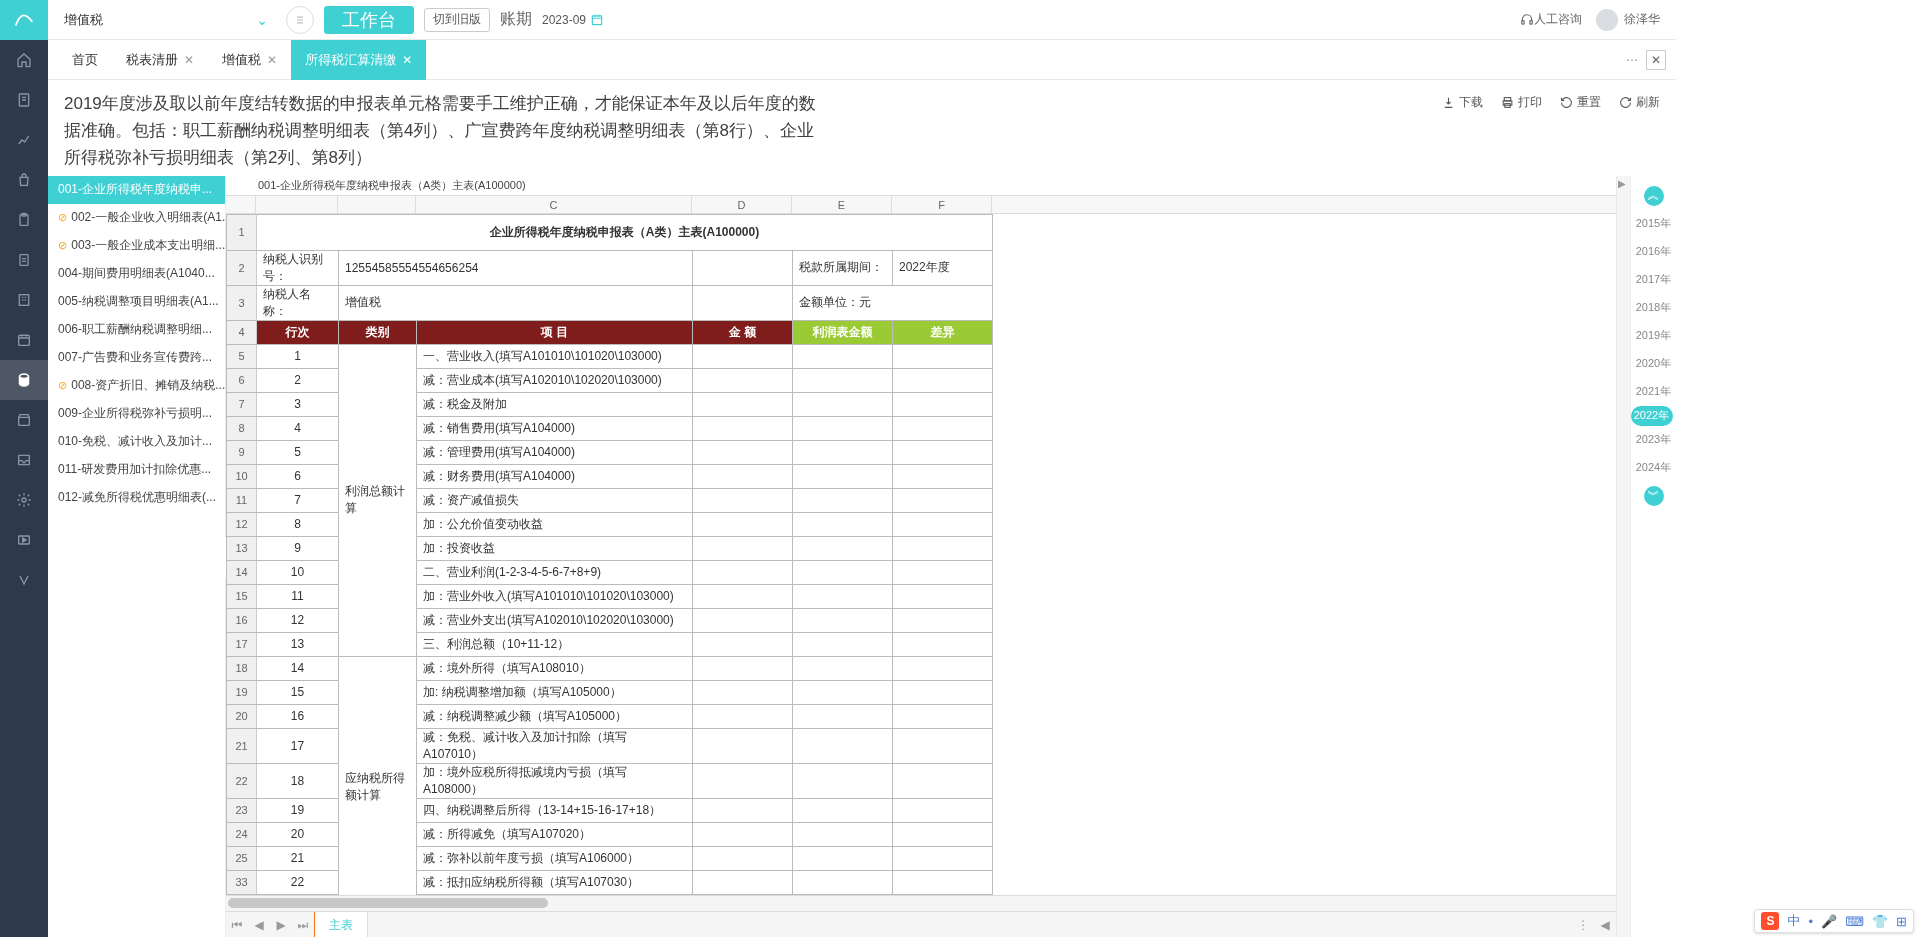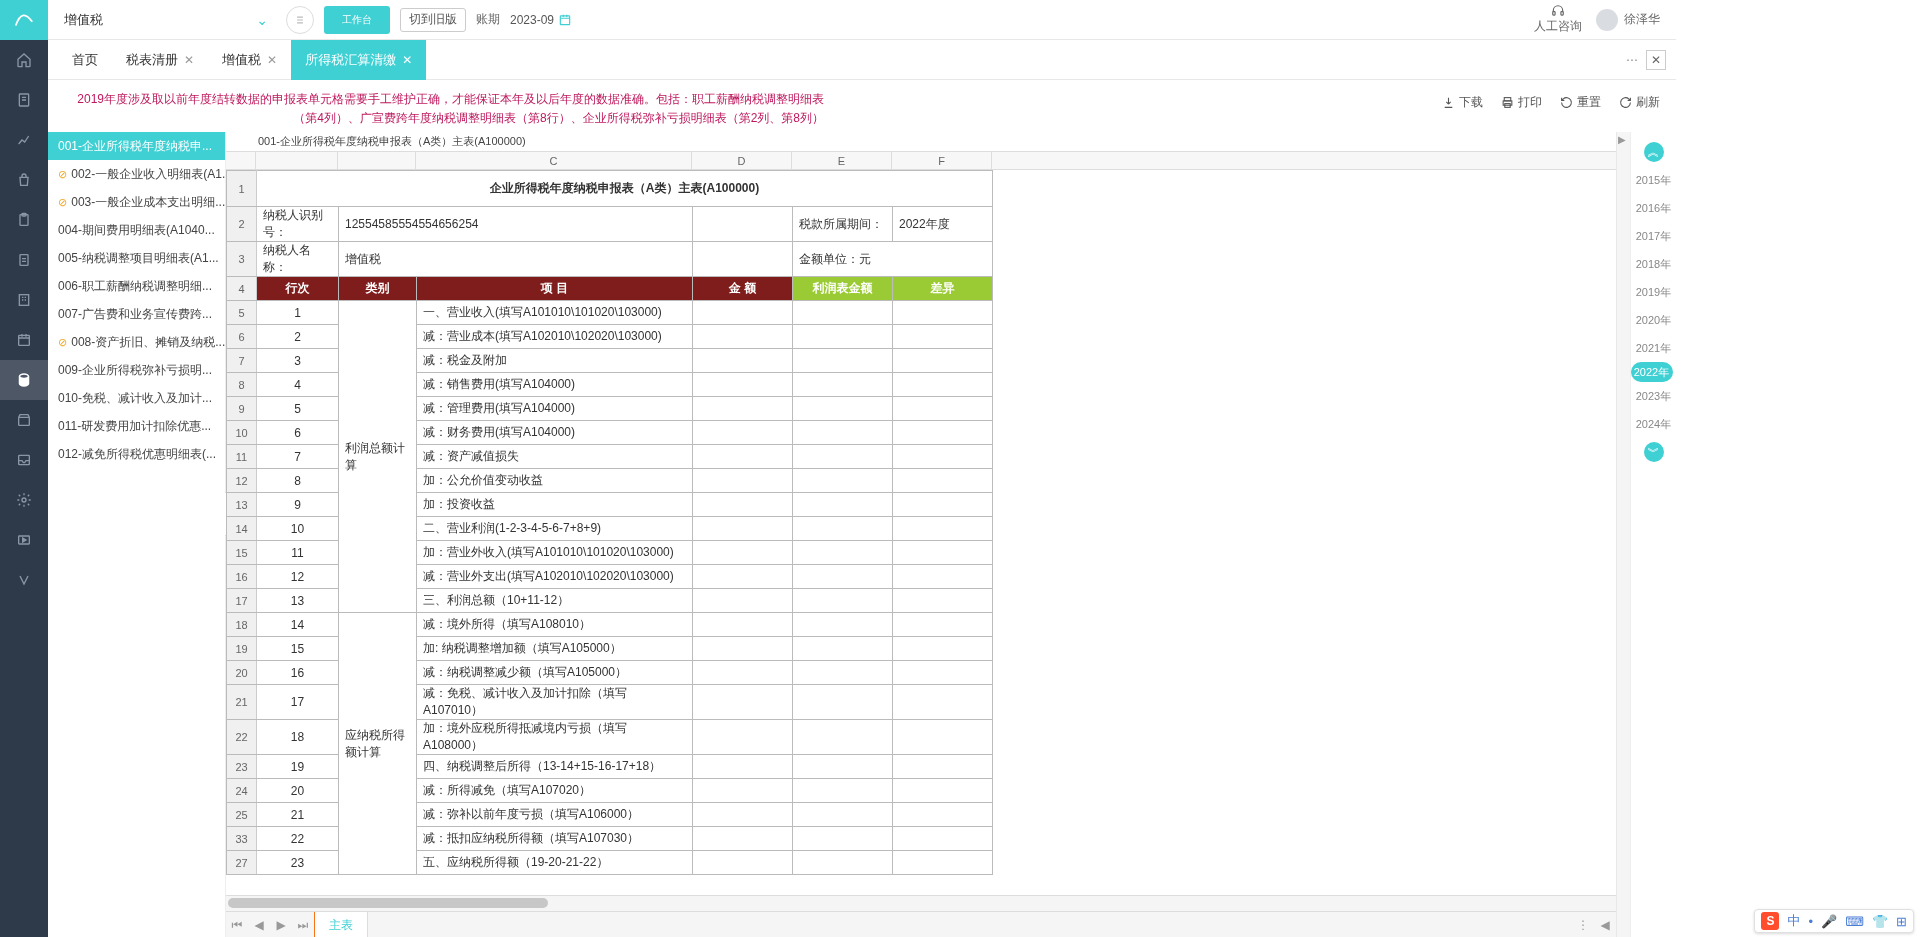--- a/index.html
+++ b/index.html
@@ -7,37 +7,37 @@
 .app { display: flex; height: 937px; width: 1676px; }
 .left-rail { width: 48px; background: linear-gradient(180deg,#3fd0d4 0%, #3fd0d4 40px, #2e3a4a 40px,#2e3a4a 100%); display: flex; flex-direction: column; align-items: center; padding-top: 0; }
 .left-rail .logo { width: 48px; height: 40px; display:flex; align-items:center; justify-content:center; }
 .left-rail .nav-icon { width: 48px; height: 40px; display:flex; align-items:center; justify-content:center; color:#8b96a5; cursor:pointer; }
 .left-rail .nav-icon.active { background: rgba(255,255,255,0.15); color:#fff; }
 .main { flex:1; display:flex; flex-direction:column; min-width:0; }
 .topbar { height:40px; display:flex; align-items:center; border-bottom:1px solid #e8e8e8; padding:0 16px 0 8px; gap:10px; }
 .company-select { width:220px; height:28px; display:flex; align-items:center; padding:0 8px; color:#333; font-size:13px; cursor:pointer; }
 .company-select .arrow { margin-left:auto; color:#3fd0d4; font-size:14px; }
 .icon-circle { width:28px; height:28px; border-radius:50%; border:1px solid #ddd; display:flex; align-items:center; justify-content:center; color:#bbb; cursor:pointer; }
-.btn-primary { background:#3fd0d4; color:#fff; border:none; height:28px; padding:0 18px; border-radius:3px; cursor:pointer; font-size:10px; }
+.btn-primary { background:#3fd0d4; color:#fff; border:none; height:28px; padding:0 18px; border-radius:3px; cursor:pointer; font-size:18px; }
 .btn-outline { background:#fff; border:1px solid #ccc; height:24px; padding:0 8px; border-radius:3px; cursor:pointer; font-size:12px; color:#555; }
-.period-label { font-size:12px; color:#666; }
+.period-label { font-size:16px; color:#666; }
 .period-val { color:#555; display:flex; align-items:center; gap:4px; }
 .topbar-right { margin-left:auto; display:flex; align-items:center; gap:14px; color:#666; }
-.headset { display:flex; align-items:center; cursor:pointer;flex-direction:column; }
+.headset { display:flex; align-items:center; cursor:pointer; }
 .avatar { width:22px; height:22px; border-radius:50%; background:#d9dde2; display:inline-block; }
 .tabbar { height:40px; display:flex; align-items:center; border-bottom:1px solid #e8e8e8; padding:0 10px; gap:8px; position:relative; }
 .tab { padding:0 14px; height:40px; display:flex; align-items:center; gap:6px; cursor:pointer; color:#333; font-size:13px; }
 .tab .close { color:#999; font-size:12px; }
 .tab.active { background:#3fd0d4; color:#fff; }
 .tab.active .close { color:#fff; }
 .tabbar .tab-close-all { position:absolute; right:10px; top:10px; width:20px; height:20px; border:1px solid #ccc; display:flex; align-items:center; justify-content:center; cursor:pointer; color:#666; }
 .tabbar .tab-more { position:absolute; right:34px; top:10px; width:20px; height:20px; display:flex; align-items:center; justify-content:center; color:#888; cursor:pointer; }
 .content { flex:1; display:flex; flex-direction:column; min-height:0; }
 .notice-row { display:flex; align-items:flex-start; padding:10px 16px 4px 16px; gap:20px; }
-.notice { color:#be185d; font-size:12px; line-height:1.6; max-width:760px;text-align:right; }
+.notice { color:#404040; font-size:17px; line-height:1.6; max-width:760px; }
 .actions { margin-left:auto; display:flex; align-items:center; gap:18px; color:#555; padding-top:4px; }
 .actions .act { display:flex; align-items:center; gap:4px; cursor:pointer; }
 .body { flex:1; display:flex; min-height:0; }
 .sidebar { width:178px; border-right:1px solid #eee; overflow:hidden; }
 .sidebar .item { height:28px; display:flex; align-items:center; padding:0 10px; font-size:12px; color:#444; cursor:pointer; white-space:nowrap; overflow:hidden; text-overflow:ellipsis; }
 .sidebar .item.active { background:#3fd0d4; color:#fff; }
 .sidebar .item .warn { color:#f5a623; margin-right:4px; font-size:11px; }
 .sheet-area { flex:1; display:flex; flex-direction:column; min-width:0; position:relative; }
 .col-letters { display:flex; height:18px; background:#f7f7f7; border-bottom:1px solid #ddd; font-size:11px; color:#666; }
 .col-letters .rownum-spacer { width:30px; border-right:1px solid #ddd; }

